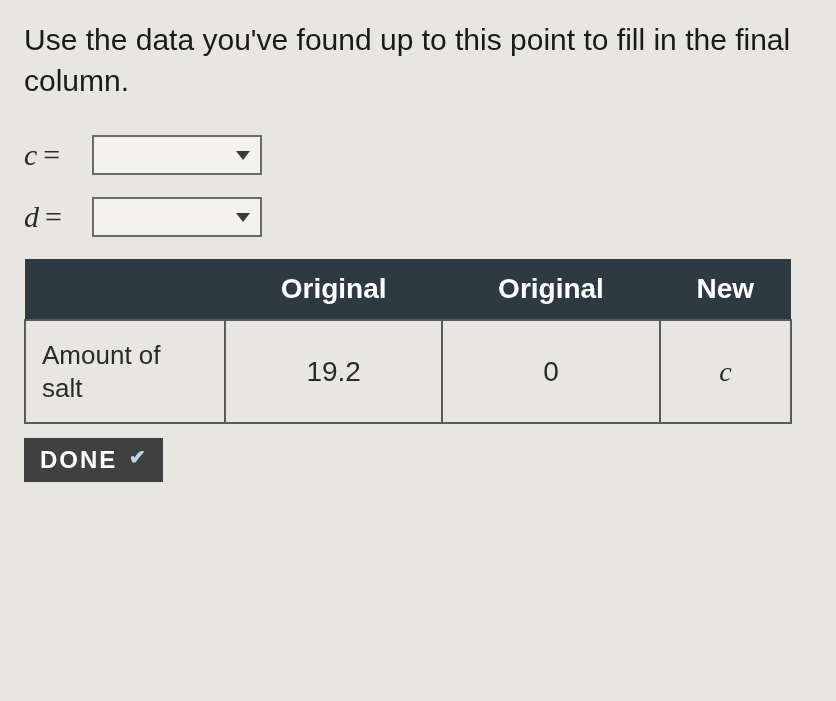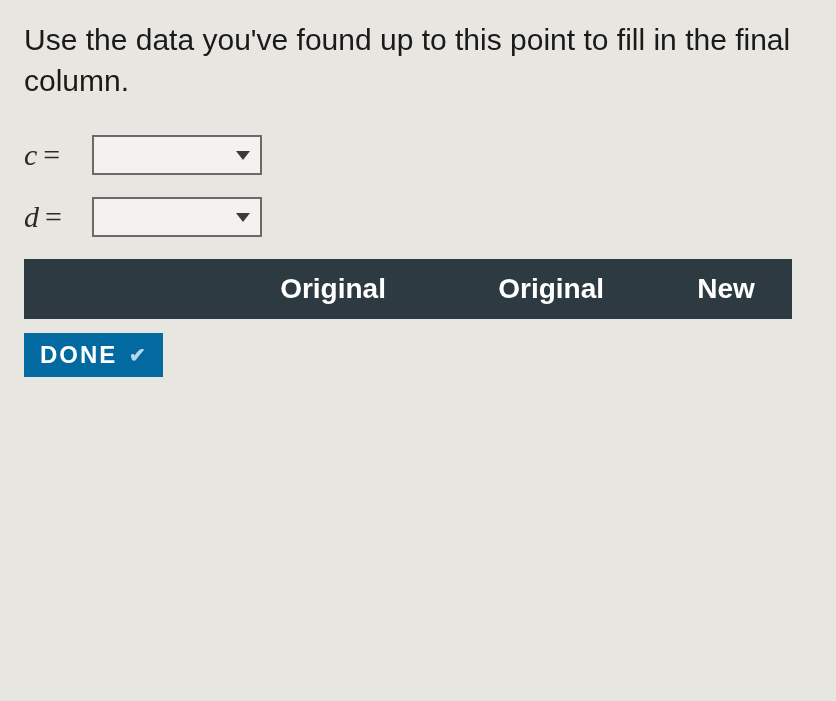--- a/index.html
+++ b/index.html
@@ -80,22 +80,22 @@
   table.data tbody th.rowhead {
     text-align: left;
     font-weight: normal;
     font-size: 26px;
     line-height: 1.25;
     width: 200px;
   }
   .ital { font-style: italic; font-family: "Times New Roman", serif; }
   .done-btn {
     display: inline-flex;
-    align-items: center;
-    background: #0369a1;
+    align-items: flex-start;
+    background: #404040;
     color: #ffffff;
     font-size: 24px;
     font-weight: bold;
     letter-spacing: 2px;
     padding: 8px 14px 8px 16px;
     margin-top: 14px;
     border: none;
     cursor: pointer;
   }
   .done-btn .check {
@@ -136,20 +136,26 @@
 <table class="data">
   <thead>
     <tr>
       <th class="corner"></th>
       <th>Original</th>
       <th>Original</th>
       <th>New</th>
     </tr>
   </thead>
   <tbody>
+    <tr>
+      <th class="rowhead">Amount of salt</th>
+      <td>19.2</td>
+      <td>0</td>
+      <td><span class="ital">c</span></td>
+    </tr>
   </tbody>
 </table>
 
 <button class="done-btn">
   <span>DONE</span>
   <span class="check">✔</span>
 </button>
 
 
 

